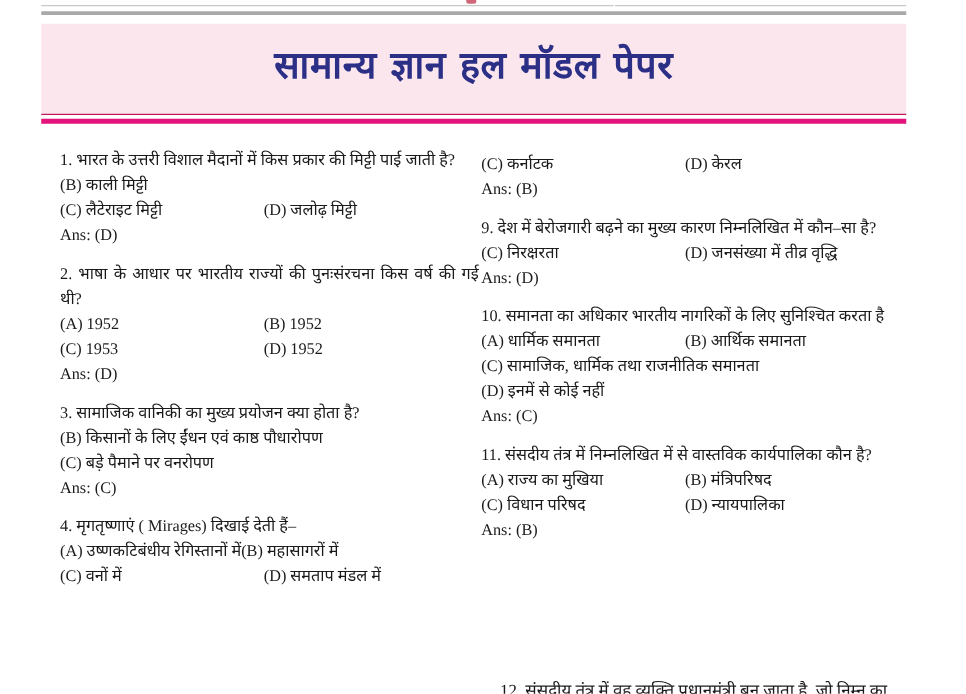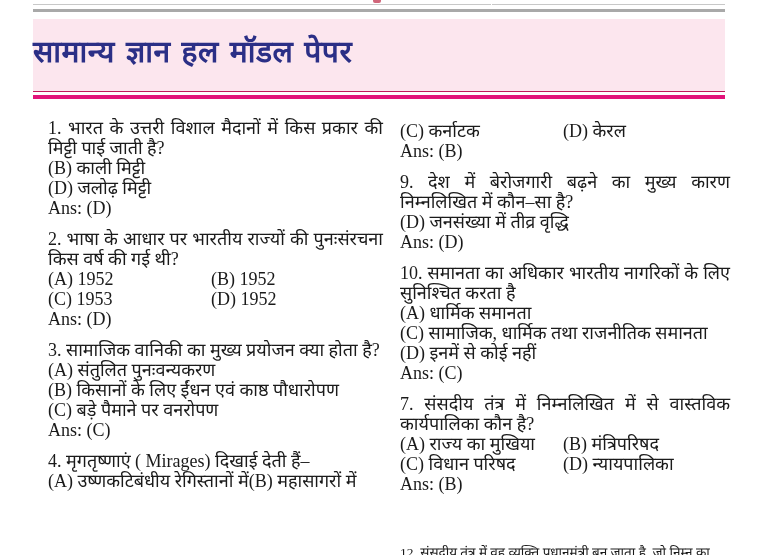--- a/index.html
+++ b/index.html
@@ -52,34 +52,35 @@
     .title-line-thick {
       position: absolute;
       left: 33px; width: 692px;
       top: 95px; height: 4px;
       background: #e2137a;
     }
     .title {
       position: absolute;
       left: 33px; width: 692px;
       top: 30px;
+      text-align: center;
       font-family: "DejaVu Sans", "Liberation Sans", sans-serif;
       font-size: 30px;
       font-weight: bold;
       color: #2b2f86;
       letter-spacing: 0.5px;
     }
     .col {
       position: absolute;
       top: 118px;
-      font-size: 18px;
+      font-size: 13px;
       line-height: 20px;
     }
     .col.left { left: 48px; width: 335px; }
-    .col.right { left: 400px; width: 330px; top: 121px; }
+    .col.right { left: 385px; width: 330px; top: 121px; }
     .q {
       margin-bottom: 11px;
     }
     .q-text {
       text-align: justify;
     }
     .opt-row {
       display: flex;
     }
     .opt {
@@ -111,86 +112,92 @@
 <div class="title-line-thick"></div>
 
 <div class="col left">
 
   <div class="q">
     <div class="q-text">1. भारत के उत्तरी विशाल मैदानों में किस प्रकार की मिट्टी पाई जाती है?</div>
     <div class="opt-row">
       <span class="opt">(B) काली मिट्टी</span>
     </div>
     <div class="opt-row">
+      <span class="opt a">(C) लैटेराइट मिट्टी</span>
       <span class="opt">(D) जलोढ़ मिट्टी</span>
     </div>
     <div class="ans">Ans: (D)</div>
   </div>
 
   <div class="q">
     <div class="q-text">2. भाषा के आधार पर भारतीय राज्यों की पुनःसंरचना किस वर्ष की गई थी?</div>
     <div class="opt-row">
       <span class="opt a">(A) 1952</span>
       <span class="opt">(B) 1952</span>
     </div>
     <div class="opt-row">
       <span class="opt a">(C) 1953</span>
       <span class="opt">(D) 1952</span>
     </div>
     <div class="ans">Ans: (D)</div>
   </div>
 
   <div class="q">
     <div class="q-text">3. सामाजिक वानिकी का मुख्य प्रयोजन क्या होता है?</div>
-    <div class="opt full">(A) संतुलित पुनःवन्यकरण</div>
     <div class="opt full">(B) किसानों के लिए ईंधन एवं काष्ठ पौधारोपण</div>
     <div class="opt full">(C) बड़े पैमाने पर वनरोपण</div>
     <div class="ans">Ans: (C)</div>
   </div>
 
   <div class="q">
     <div class="q-text">4. मृगतृष्णाएं ( Mirages) दिखाई देती हैं–</div>
     <div class="opt-row">
       <span class="opt">(A) उष्णकटिबंधीय रेगिस्तानों में</span>
       <span class="opt">(B) महासागरों में</span>
     </div>
+    <div class="opt-row">
+      <span class="opt a">(C) वनों में</span>
+      <span class="opt">(D) समताप मंडल में</span>
+    </div>
   </div>
 
 </div>
 
 <div class="col right">
 
   <div class="q">
     <div class="opt-row">
       <span class="opt a">(C) कर्नाटक</span>
       <span class="opt">(D) केरल</span>
     </div>
     <div class="ans">Ans: (B)</div>
   </div>
 
   <div class="q">
     <div class="q-text">9. देश में बेरोजगारी बढ़ने का मुख्य कारण निम्नलिखित में कौन–सा है?</div>
     <div class="opt-row">
+      <span class="opt a">(C) निरक्षरता</span>
       <span class="opt">(D) जनसंख्या में तीव्र वृद्धि</span>
     </div>
     <div class="ans">Ans: (D)</div>
   </div>
 
   <div class="q">
     <div class="q-text">10. समानता का अधिकार भारतीय नागरिकों के लिए सुनिश्चित करता है</div>
     <div class="opt-row">
       <span class="opt a">(A) धार्मिक समानता</span>
+      <span class="opt">(B) आर्थिक समानता</span>
     </div>
     <div class="opt full">(C) सामाजिक, धार्मिक तथा राजनीतिक समानता</div>
     <div class="opt full">(D) इनमें से कोई नहीं</div>
     <div class="ans">Ans: (C)</div>
   </div>
 
   <div class="q">
-    <div class="q-text">7. संसदीय तंत्र में निम्नलिखित में से वास्तविक कार्यपालिका कौन है?</div>
+    <div class="q-text">11. संसदीय तंत्र में निम्नलिखित में से वास्तविक कार्यपालिका कौन है?</div>
     <div class="opt-row">
       <span class="opt a">(A) राज्य का मुखिया</span>
       <span class="opt">(B) मंत्रिपरिषद</span>
     </div>
     <div class="opt-row">
       <span class="opt a">(C) विधान परिषद</span>
       <span class="opt">(D) न्यायपालिका</span>
     </div>
     <div class="ans">Ans: (B)</div>
   </div>

